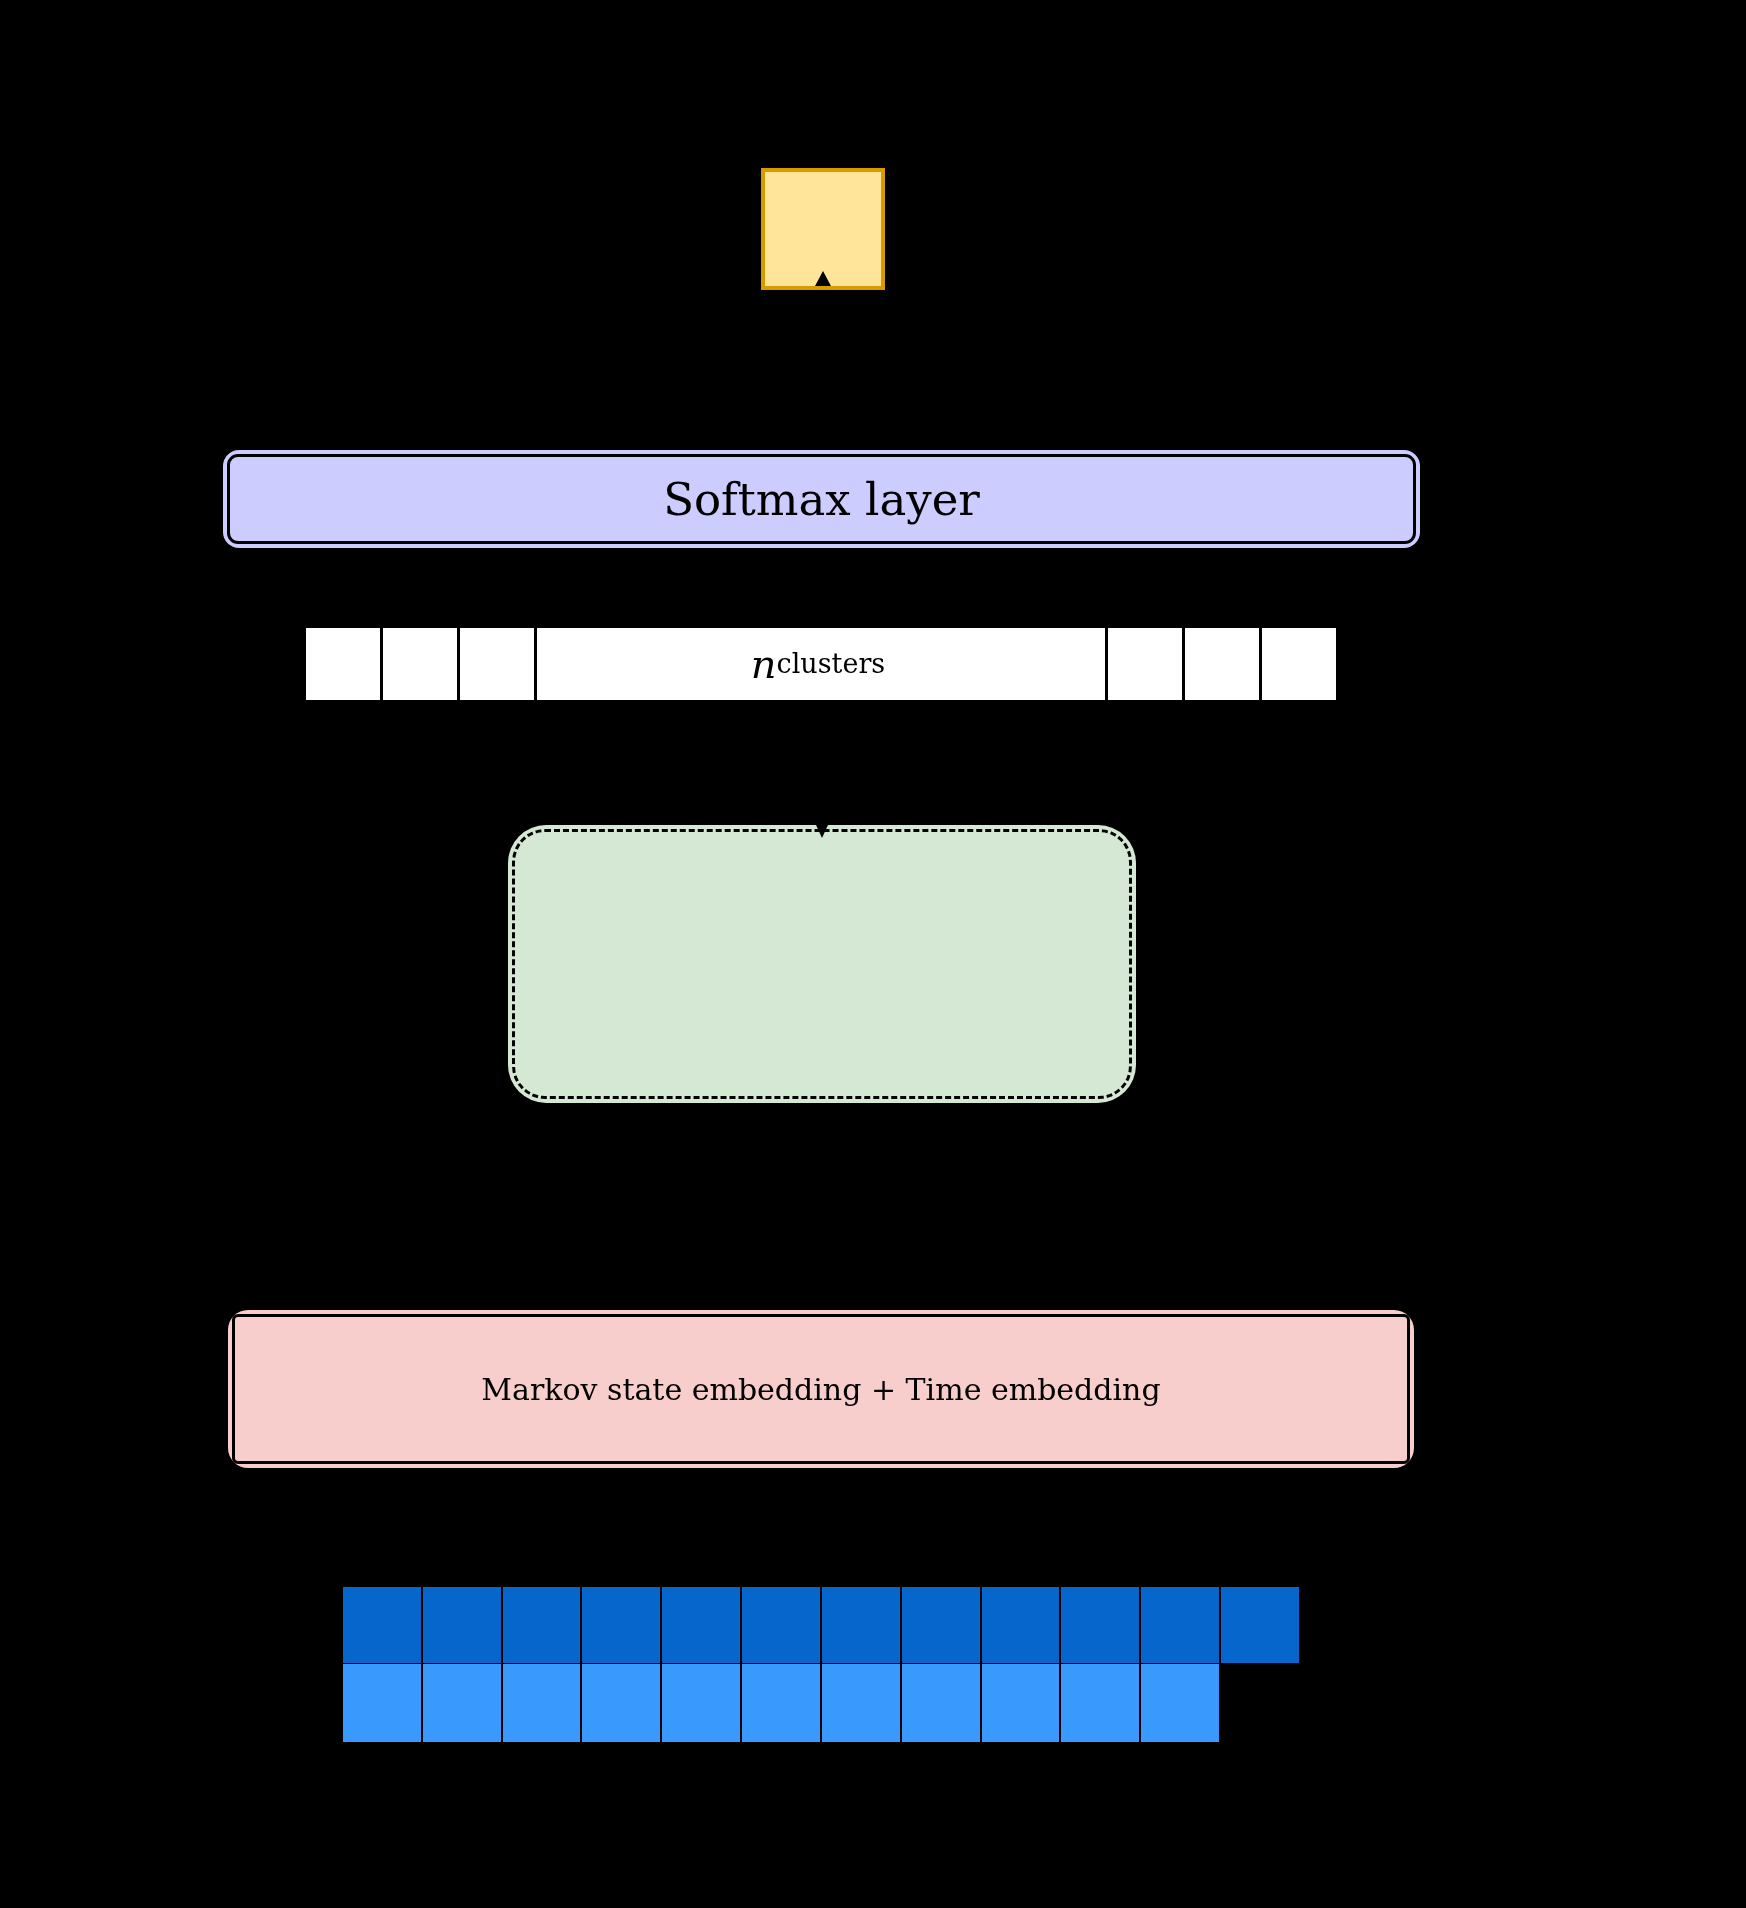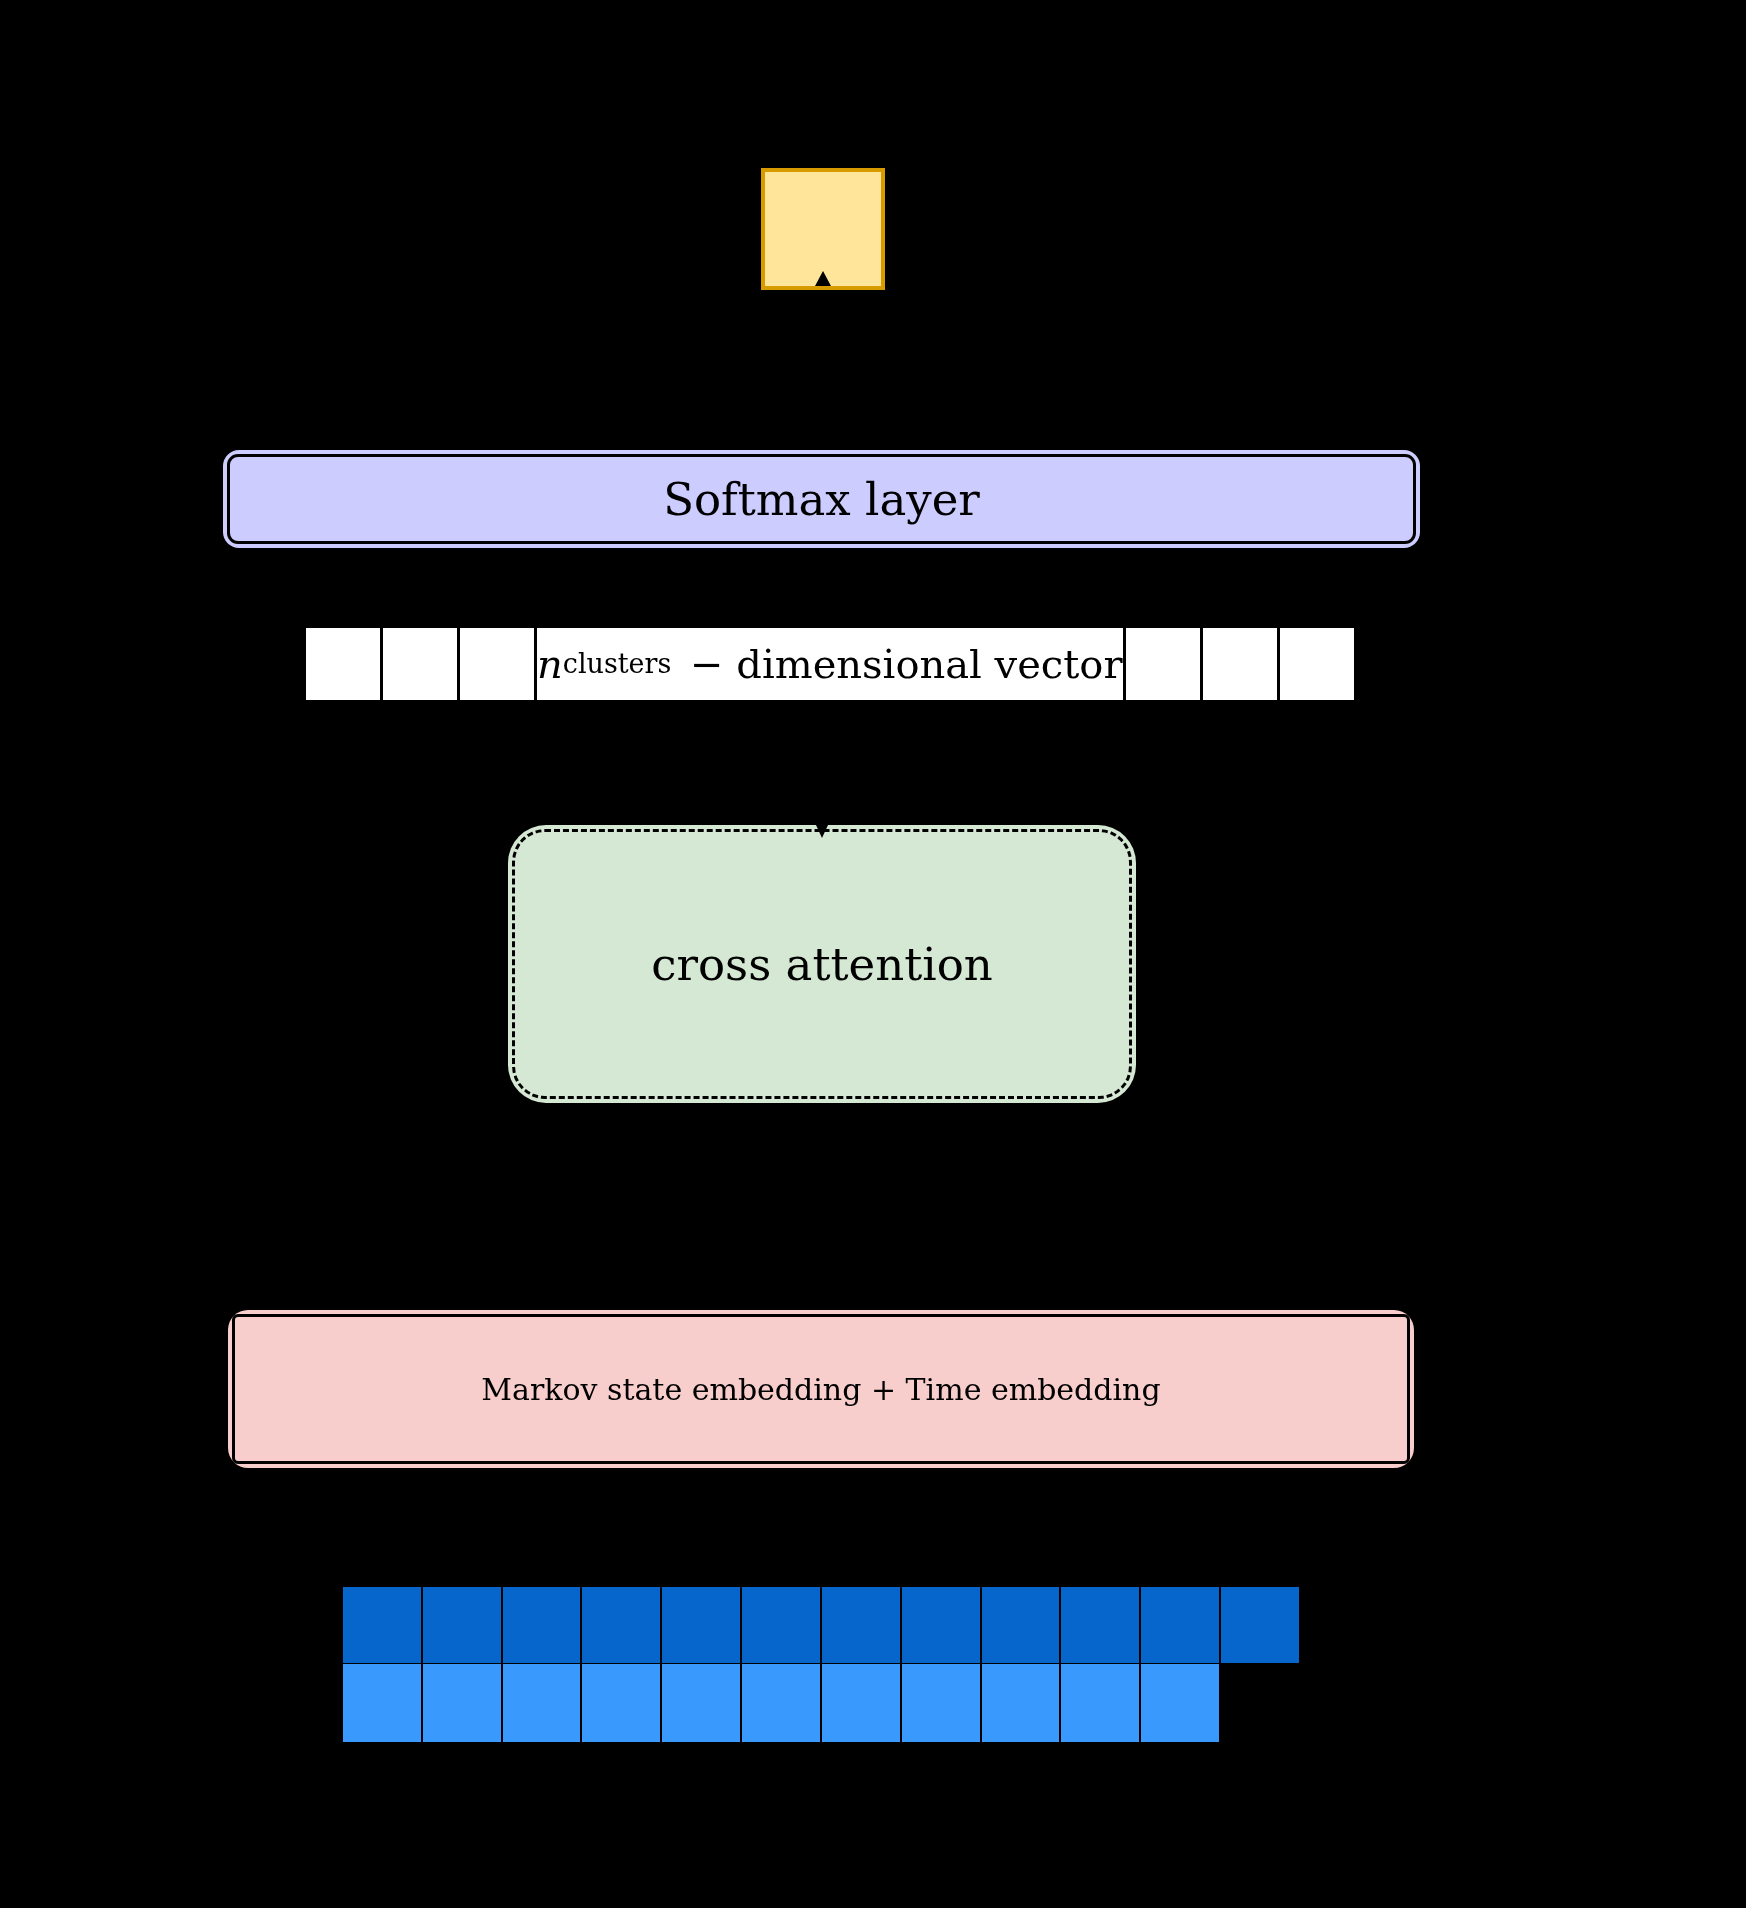--- a/index.html
+++ b/index.html
@@ -110,33 +110,32 @@
     </div>
   </div>
 
   <div class="abs vector">
     <div class="vcells left">
         <div class="vcell"></div>
         <div class="vcell"></div>
         <div class="vcell"></div>
       </div>
     <div class="vlabel">
-      <span class="mathn">n</span><sub>clusters</sub><span> − dimensional vector</span>
+      <span class="mathn">n</span><sub>clusters</sub>
     </div>
     <div class="vcells right">
         <div class="vcell"></div>
         <div class="vcell"></div>
         <div class="vcell"></div>
       </div>
   </div>
 
   <div class="abs decoder-box">
     <div class="decoder-notch"></div>
     <div class="inner">
-      <div>cross attention</div>
     </div>
   </div>
 
   <div class="abs ringbox embedding-box">
     <div class="inner">
       <span>Markov state embedding + Time embedding</span>
     </div>
   </div>
 
   <div class="abs grid-row top">

